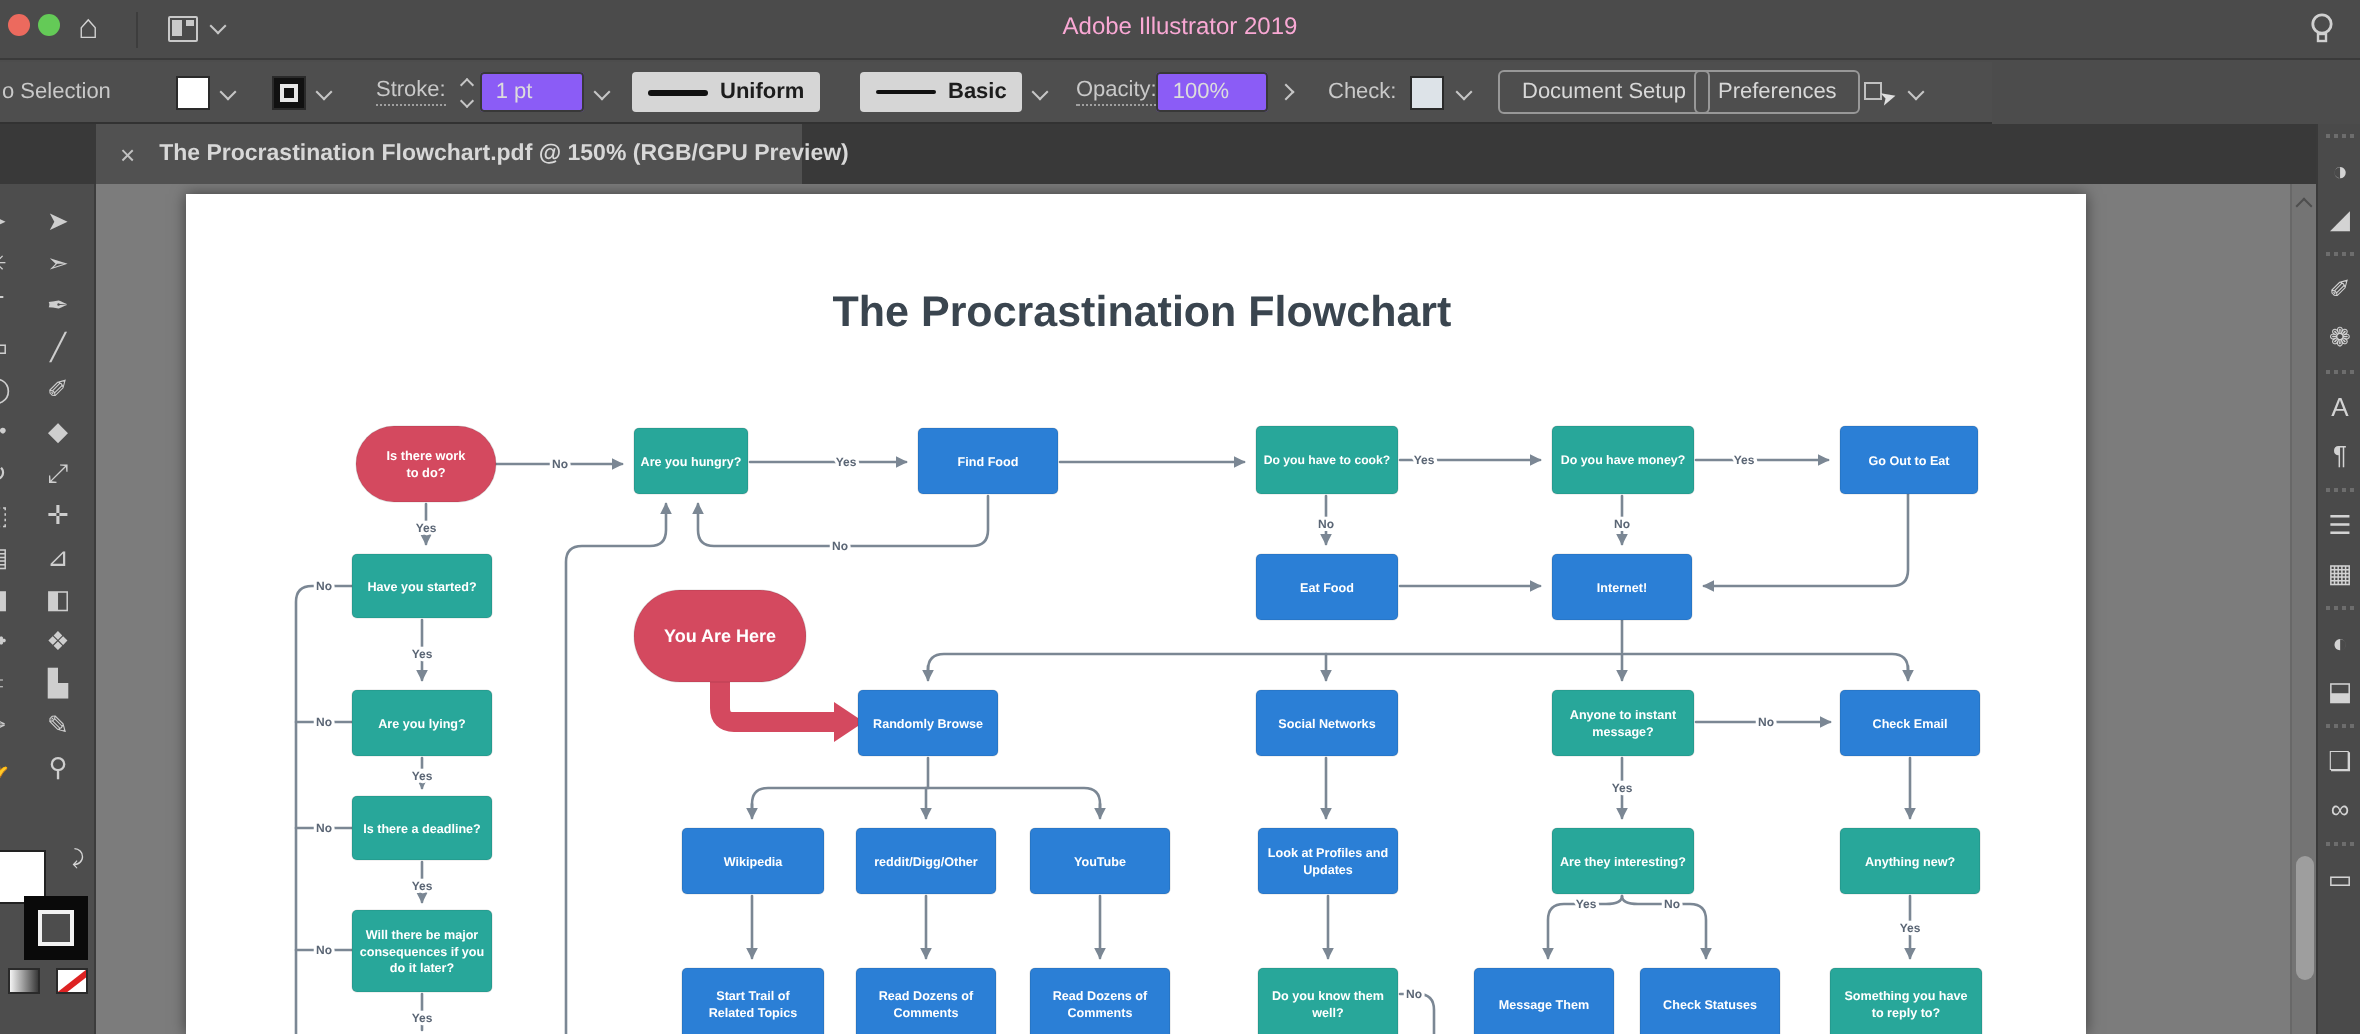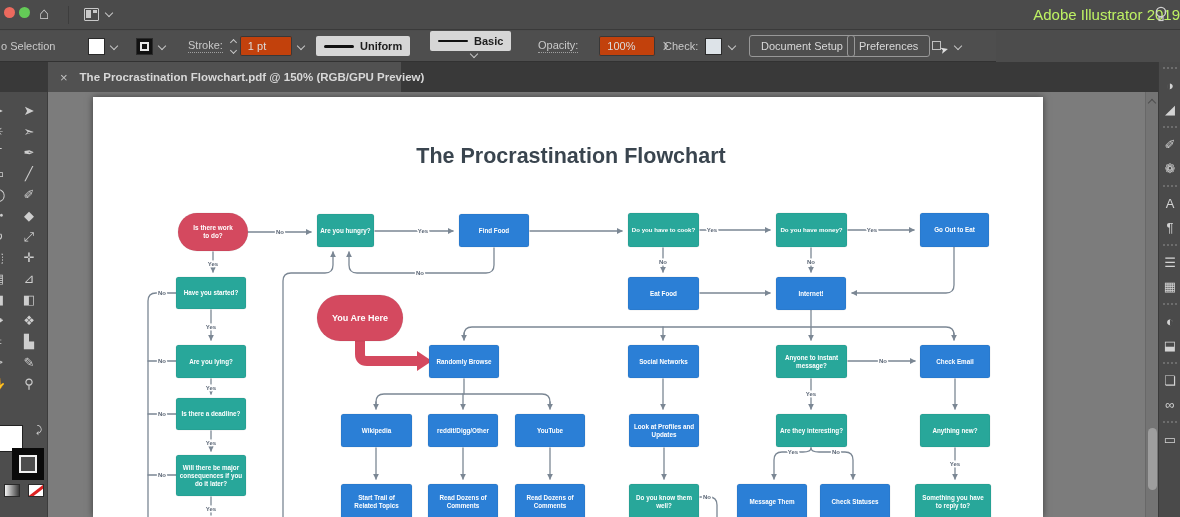--- a/index.html
+++ b/index.html
@@ -12,34 +12,34 @@
   }
   
   .titlebar { position:absolute; left:0; top:0; width:1180px; height:30px; background:#4b4b4b; border-bottom:1px solid #3a3a3a; }
   .tl-dot { position:absolute; top:7px; width:11px; height:11px; border-radius:50%; }
   .home { position:absolute; left:39px; top:4px; font-size:17px; color:#d2d2d2; }
   .vsep { position:absolute; left:68px; top:6px; width:1px; height:18px; background:#3d3d3d; }
   .ws-icon { position:absolute; left:84px; top:8px; width:15px; height:13px; border:1.5px solid #c9c9c9; border-radius:1px; }
   .ws-icon::before { content:""; position:absolute; left:1px; top:1px; width:5px; height:8px; background:#c9c9c9; }
   .ws-icon::after  { content:""; position:absolute; left:8px; top:1px; width:4px; height:3px; background:#c9c9c9; }
   .chv { display:inline-block; width:6px; height:6px; border-right:1.7px solid #c6c6c6; border-bottom:1.7px solid #c6c6c6; transform:rotate(45deg); }
-  .app-title { position:absolute; left:0; right:0; top:6px; text-align:right; color:#bef264; font-size:15px; }
+  .app-title { position:absolute; left:0; right:0; top:6px; text-align:center; color:#f9a8d4; font-size:12px; }
   .bulb { position:absolute; right:12px; top:5px; }
   
   .controlbar { position:absolute; left:0; top:31px; width:996px; height:31px; background:#4e4e4e; border-bottom:1px solid #323232; color:#c9c9c9; font-size:11px; }
   .cb { position:absolute; top:0; height:30px; display:flex; align-items:center; }
   .dotted-label { border-bottom:1px dotted #a0a0a0; padding-bottom:1px; }
   .swatch { width:17px; height:17px; border:1px solid #2a2a2a; }
   .fill-swatch { background:#ffffff; }
   .stroke-swatch { background:#111; position:relative; }
   .stroke-swatch::before { content:""; position:absolute; left:3px; top:3px; right:3px; bottom:3px; border:2.5px solid #e8e8e8; }
   .stepper { display:flex; flex-direction:column; gap:3px; margin:0 4px 0 8px; }
   .stepper .chv { width:5px; height:5px; }
   .chv-up { transform:rotate(-135deg); }
-  .dark-field { background:#c2410c; border-radius:2px; height:20px; display:flex; align-items:center; padding:0 8px; color:#dcdcdc; box-shadow:inset 0 0 0 1px #383838; }
+  .dark-field { background:#8b5cf6; border-radius:2px; height:20px; display:flex; align-items:center; padding:0 8px; color:#dcdcdc; box-shadow:inset 0 0 0 1px #383838; }
   .light-dd { background:#d6d6d6; border-radius:2px; height:20px; display:flex; align-items:center; gap:6px; padding:0 8px; color:#1d1d1d; font-weight:bold; }
   .line-glyph { width:30px; height:3px; background:#111; border-radius:2px; }
   .line-glyph.thin { height:2px; }
   .dd-chv { margin-left:6px; }
   .arr-right { width:6px; height:6px; border-right:1.7px solid #c6c6c6; border-bottom:1.7px solid #c6c6c6; transform:rotate(-45deg); }
   .style-swatch { width:17px; height:17px; border:1px solid #2a2a2a; background:#dde3e8; }
   .ui-btn { border:1px solid #989898; border-radius:3px; height:22px; padding:0 11px; display:flex; align-items:center; color:#d8d8d8; font-size:11px; background:transparent; }
   .sim-icon { position:relative; width:15px; height:14px; }
   .sim-icon .sq { position:absolute; left:0; top:2px; width:9px; height:9px; border:1.4px solid #c0c0c0; }
   .sim-icon .cur { position:absolute; right:-1px; bottom:-2px; color:#e0e0e0; font-size:10px; transform:rotate(-15deg); }
@@ -115,30 +115,30 @@
     <span class="dark-field" style="width:52px;">1 pt</span>
     <span class="chv dd-chv"></span>
   </div>
   <div class="cb" style="left:316px;gap:32px;">
     <span class="light-dd">
       <span class="line-glyph"></span>
       <span>Uniform</span>
     </span>
     <span class="chv dd-chv"></span>
   </div>
-  <div class="cb" style="left:430px;flex-direction:column;">
+  <div class="cb" style="left:430px;">
     <span class="light-dd">
       <span class="line-glyph thin"></span>
       <span>Basic</span>
     </span>
     <span class="chv dd-chv"></span>
   </div>
   <div class="cb" style="left:538px;justify-content:flex-end;">
     <span class="dotted-label">Opacity:</span>
-    <span class="dark-field" style="width:56px;margin-left:21px;">100%</span>
+    <span class="dark-field" style="width:56px;margin-left:0;">100%</span>
     <span class="arr-right" style="margin-left:6px;"></span>
   </div>
   <div class="cb" style="left:664px;gap:7px;">
     <span>Check:</span>
     <span class="style-swatch"></span>
     <span class="chv"></span>
   </div>
   <div class="cb" style="left:749px;">
     <button class="ui-btn">Document Setup</button>
   </div>

